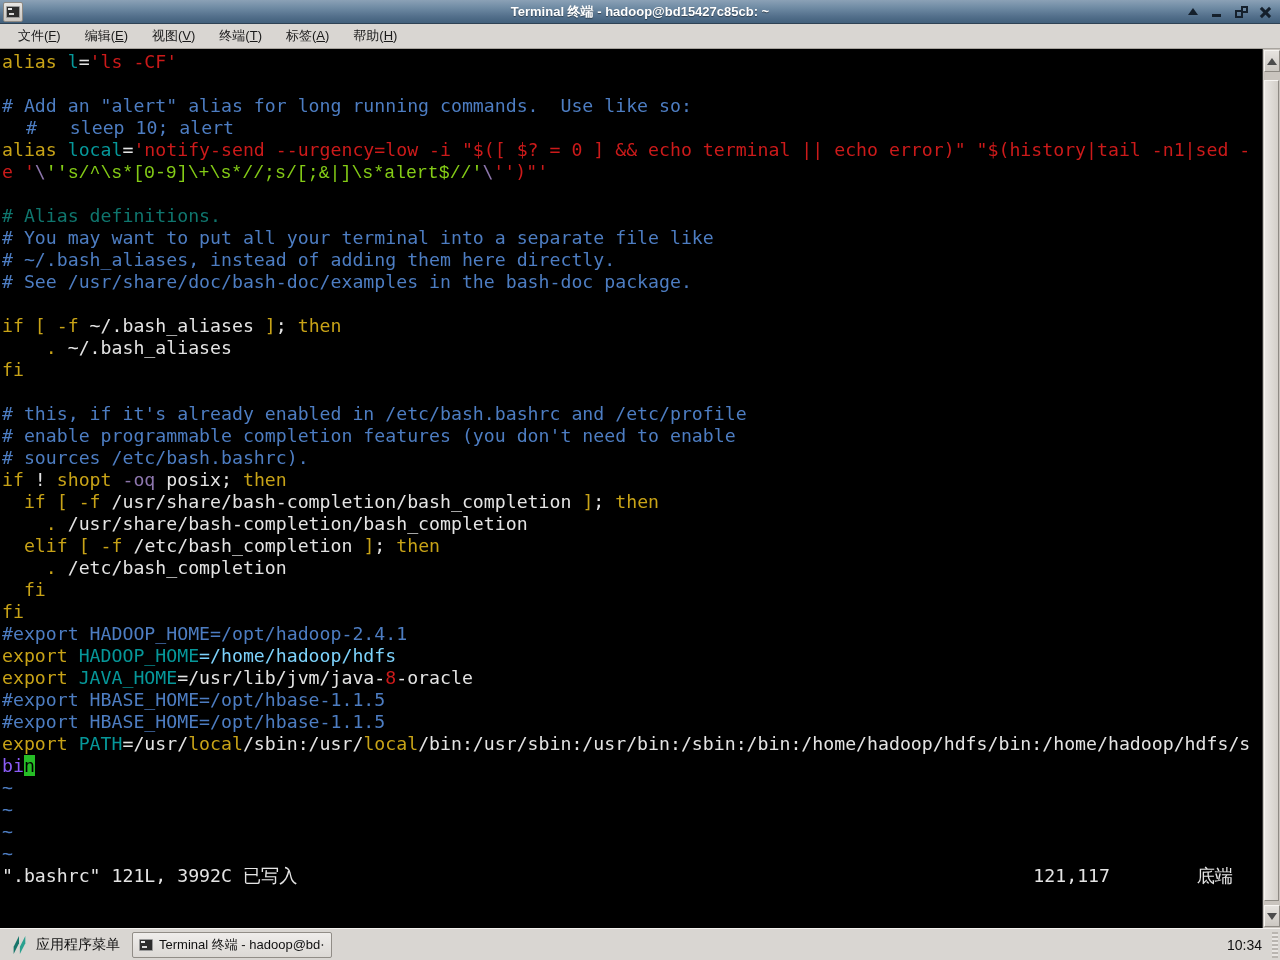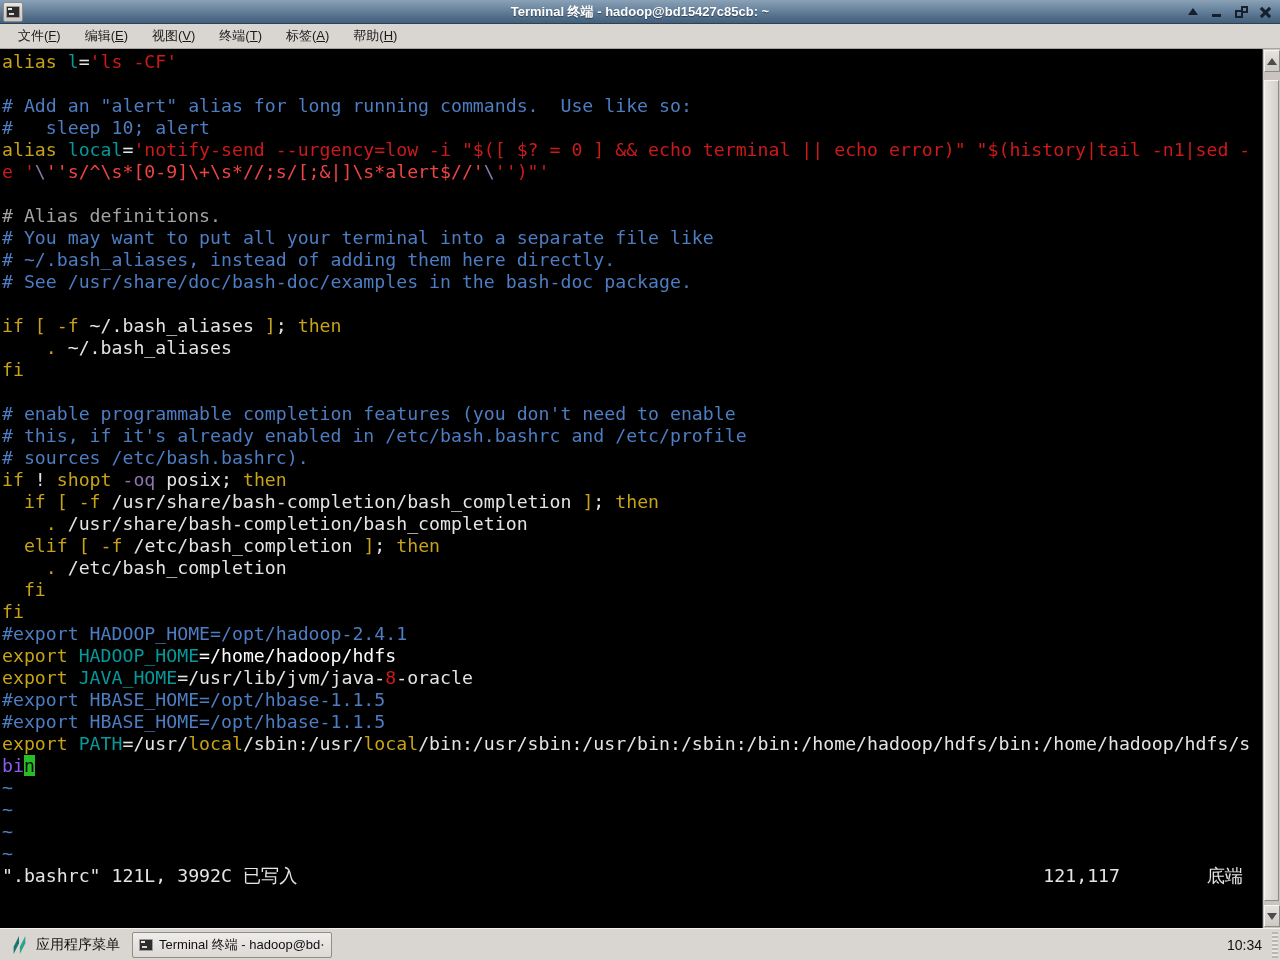--- a/index.html
+++ b/index.html
@@ -50,21 +50,21 @@
   .menu-item { padding:3px 12px; cursor:default; }
   .menu-item u { text-decoration:underline; }
 
   
   .terminal {
     position:absolute; left:0; top:49px; width:1280px; height:879px;
     background:#000;
   }
   .term-text {
     position:absolute; left:0; top:0; right:18px; bottom:0;
-    padding:2px 0 0 2px;
+    padding:2px 10px 0 2px;
     font-family:"DejaVu Sans Mono", monospace;
     font-size:18.2px; overflow:hidden;
   }
   .tline { height:22px; line-height:22px; white-space:pre; }
   .status-row { position:relative; }
   .status-pos   { position:absolute; right:142px; top:0; }
   .status-bottom{ position:absolute; right:19px;  top:0; }
 
   
   .scrollbar {
@@ -131,45 +131,45 @@
     <div class="menu-item">终端(<u>T</u>)</div>
     <div class="menu-item">标签(<u>A</u>)</div>
     <div class="menu-item">帮助(<u>H</u>)</div>
   </div>
 
 <div class="terminal">
   <div class="term-text" id="termlines">
       <div class="tline"><span style="color: rgb(200, 163, 23);">alias</span><span style="color: rgb(228, 228, 228);"> </span><span style="color: rgb(6, 152, 154);">l</span><span style="color: rgb(228, 228, 228);">=</span><span style="color: rgb(204, 26, 26);">'ls -CF'</span></div>
       <div class="tline">&nbsp;</div>
       <div class="tline"><span style="color: rgb(77, 125, 194);"># Add an "alert" alias for long running commands.  Use like so:</span></div>
-      <div class="tline"><span style="color: rgb(77, 125, 194);">#   sleep 10; alert</span></div>
+      <div class="tline"><span style="color: rgb(77, 125, 194); margin-left: 24px;">#   sleep 10; alert</span></div>
       <div class="tline"><span style="color: rgb(200, 163, 23);">alias</span><span style="color: rgb(228, 228, 228);"> </span><span style="color: rgb(6, 152, 154);">local</span><span style="color: rgb(228, 228, 228);">=</span><span style="color: rgb(204, 26, 26);">'notify-send --urgency=low -i "$([ $? = 0 ] &amp;&amp; echo terminal || echo error)" "$(history|tail -n1|sed -</span></div>
-      <div class="tline"><span style="color: rgb(204, 26, 26);">e '</span><span style="color: rgb(141, 118, 173);">\</span><span style="color: #ef4444;">''s/^\s*[0-9]\+\s*//;s/[;&amp;|]\s*alert$//'</span><span style="color: rgb(141, 118, 173);">\</span><span style="color: rgb(204, 26, 26);">'')"'</span></div>
-      <div class="tline">&nbsp;</div>
-      <div class="tline"><span style="color: #a3a3a3;"># Alias definitions.</span></div>
+      <div class="tline"><span style="color: rgb(204, 26, 26);">e '</span><span style="color: rgb(141, 118, 173);">\</span><span style="color: #84cc16; font-family: Liberation Mono, monospace;">''s/^\s*[0-9]\+\s*//;s/[;&amp;|]\s*alert$//'</span><span style="color: rgb(141, 118, 173);">\</span><span style="color: rgb(204, 26, 26);">'')"'</span></div>
+      <div class="tline">&nbsp;</div>
+      <div class="tline"><span style="color: #0f766e;"># Alias definitions.</span></div>
       <div class="tline"><span style="color: rgb(77, 125, 194);"># You may want to put all your terminal into a separate file like</span></div>
       <div class="tline"><span style="color: rgb(77, 125, 194); margin-top: 17px;"># ~/.bash_aliases, instead of adding them here directly.</span></div>
       <div class="tline"><span style="color: rgb(77, 125, 194);"># See /usr/share/doc/bash-doc/examples in the bash-doc package.</span></div>
       <div class="tline">&nbsp;</div>
       <div class="tline"><span style="color: rgb(200, 163, 23);">if</span><span style="color: rgb(228, 228, 228);"> </span><span style="color: rgb(200, 163, 23);">[</span><span style="color: rgb(228, 228, 228);"> </span><span style="color: rgb(200, 163, 23);">-f</span><span style="color: rgb(228, 228, 228);"> ~/.bash_aliases </span><span style="color: rgb(200, 163, 23);">]</span><span style="color: rgb(228, 228, 228);">; </span><span style="color: rgb(200, 163, 23);">then</span></div>
       <div class="tline"><span style="color: rgb(228, 228, 228);">    </span><span style="color: rgb(200, 163, 23);">.</span><span style="color: rgb(228, 228, 228);"> ~/.bash_aliases</span></div>
       <div class="tline"><span style="color: rgb(200, 163, 23);">fi</span></div>
       <div class="tline">&nbsp;</div>
+      <div class="tline"><span style="color: rgb(77, 125, 194);"># this, if it's already enabled in /etc/bash.bashrc and /etc/profile</span></div>
       <div class="tline"><span style="color: rgb(77, 125, 194);"># enable programmable completion features (you don't need to enable</span></div>
-      <div class="tline"><span style="color: rgb(77, 125, 194);"># this, if it's already enabled in /etc/bash.bashrc and /etc/profile</span></div>
       <div class="tline"><span style="color: rgb(77, 125, 194);"># sources /etc/bash.bashrc).</span></div>
       <div class="tline"><span style="color: rgb(200, 163, 23);">if</span><span style="color: rgb(228, 228, 228);"> ! </span><span style="color: rgb(200, 163, 23);">shopt</span><span style="color: rgb(228, 228, 228);"> </span><span style="color: rgb(141, 118, 173);">-oq</span><span style="color: rgb(228, 228, 228);"> posix; </span><span style="color: rgb(200, 163, 23);">then</span></div>
       <div class="tline"><span style="color: rgb(228, 228, 228);">  </span><span style="color: rgb(200, 163, 23);">if</span><span style="color: rgb(228, 228, 228);"> </span><span style="color: rgb(200, 163, 23);">[</span><span style="color: rgb(228, 228, 228);"> </span><span style="color: rgb(200, 163, 23);">-f</span><span style="color: rgb(228, 228, 228);"> /usr/share/bash-completion/bash_completion </span><span style="color: rgb(200, 163, 23);">]</span><span style="color: rgb(228, 228, 228);">; </span><span style="color: rgb(200, 163, 23);">then</span></div>
       <div class="tline"><span style="color: rgb(228, 228, 228);">    </span><span style="color: rgb(200, 163, 23);">.</span><span style="color: rgb(228, 228, 228);"> /usr/share/bash-completion/bash_completion</span></div>
       <div class="tline"><span style="color: rgb(228, 228, 228);">  </span><span style="color: rgb(200, 163, 23);">elif</span><span style="color: rgb(228, 228, 228);"> </span><span style="color: rgb(200, 163, 23);">[</span><span style="color: rgb(228, 228, 228);"> </span><span style="color: rgb(200, 163, 23);">-f</span><span style="color: rgb(228, 228, 228);"> /etc/bash_completion </span><span style="color: rgb(200, 163, 23);">]</span><span style="color: rgb(228, 228, 228);">; </span><span style="color: rgb(200, 163, 23);">then</span></div>
       <div class="tline"><span style="color: rgb(228, 228, 228);">    </span><span style="color: rgb(200, 163, 23);">.</span><span style="color: rgb(228, 228, 228);"> /etc/bash_completion</span></div>
       <div class="tline"><span style="color: rgb(228, 228, 228);">  </span><span style="color: rgb(200, 163, 23);">fi</span></div>
       <div class="tline"><span style="color: rgb(200, 163, 23);">fi</span></div>
       <div class="tline"><span style="color: rgb(77, 125, 194);">#export HADOOP_HOME=/opt/hadoop-2.4.1</span></div>
-      <div class="tline"><span style="color: rgb(200, 163, 23);">export</span><span style="color: rgb(228, 228, 228);"> </span><span style="color: rgb(6, 152, 154);">HADOOP_HOME</span><span style="color: #ffffff;">=/home/hadoop/hdfs</span></div>
+      <div class="tline"><span style="color: rgb(200, 163, 23);">export</span><span style="color: rgb(228, 228, 228);"> </span><span style="color: rgb(6, 152, 154);">HADOOP_HOME</span><span style="color: #7dd3fc;">=/home/hadoop/hdfs</span></div>
       <div class="tline"><span style="color: rgb(200, 163, 23);">export</span><span style="color: rgb(228, 228, 228);"> </span><span style="color: rgb(6, 152, 154);">JAVA_HOME</span><span style="color: rgb(228, 228, 228);">=/usr/lib/jvm/java-</span><span style="color: rgb(204, 26, 26);">8</span><span style="color: rgb(228, 228, 228);">-oracle</span></div>
       <div class="tline"><span style="color: rgb(77, 125, 194);">#export HBASE_HOME=/opt/hbase-1.1.5</span></div>
       <div class="tline"><span style="color: rgb(77, 125, 194);">#export HBASE_HOME=/opt/hbase-1.1.5</span></div>
       <div class="tline"><span style="color: rgb(200, 163, 23);">export</span><span style="color: rgb(228, 228, 228);"> </span><span style="color: rgb(6, 152, 154);">PATH</span><span style="color: rgb(228, 228, 228);">=/usr/</span><span style="color: rgb(200, 163, 23);">local</span><span style="color: rgb(228, 228, 228);">/sbin:/usr/</span><span style="color: rgb(200, 163, 23);">local</span><span style="color: rgb(228, 228, 228);">/bin:/usr/sbin:/usr/bin:/sbin:/bin:/home/hadoop/hdfs/bin:/home/hadoop/hdfs/s</span></div>
       <div class="tline"><span style="color: #8b5cf6;">bi</span><span style="background: rgb(38, 189, 38); color: rgb(0, 0, 0);">n</span></div>
       <div class="tline"><span style="color: rgb(77, 125, 194);">~</span></div>
       <div class="tline"><span style="color: rgb(77, 125, 194);">~</span></div>
       <div class="tline"><span style="color: rgb(77, 125, 194);">~</span></div>
       <div class="tline"><span style="color: rgb(77, 125, 194);">~</span></div>
       <div class="tline status-row"><span style="color: rgb(228, 228, 228);">".bashrc" 121L, 3992C 已写入</span><span class="status-pos" style="color: rgb(228, 228, 228);">121,117</span><span class="status-bottom" style="color: rgb(228, 228, 228);">底端</span></div>

